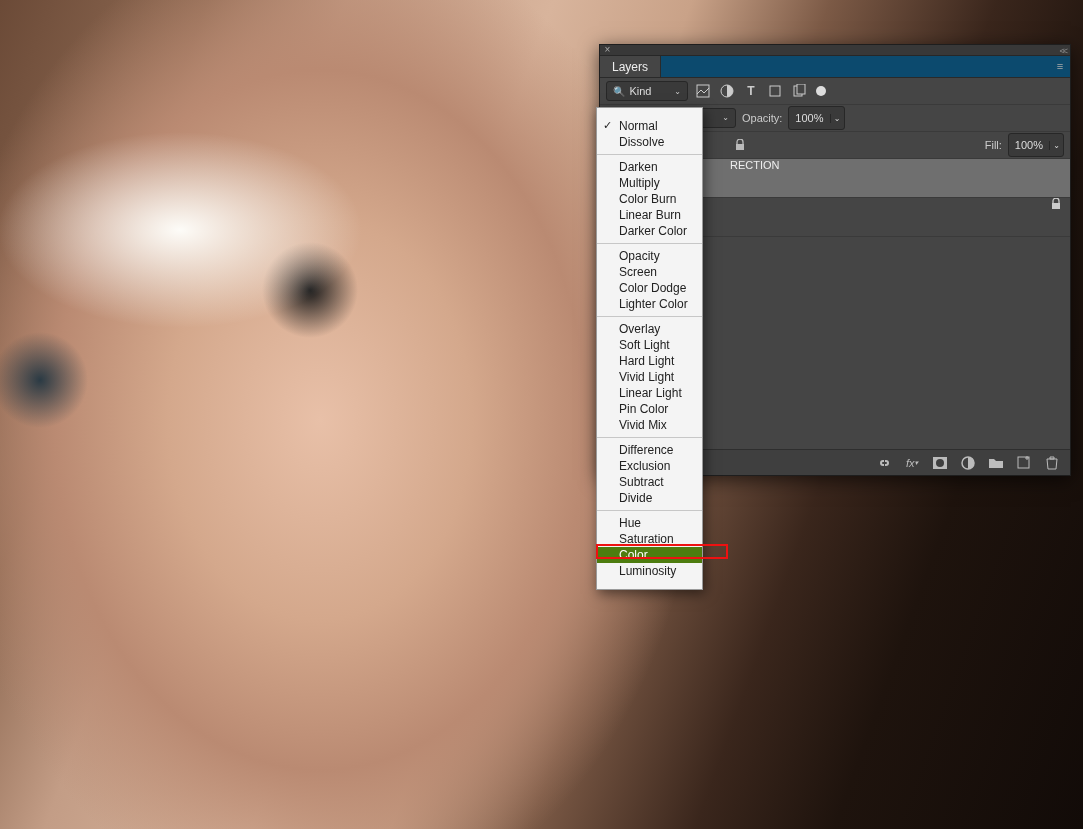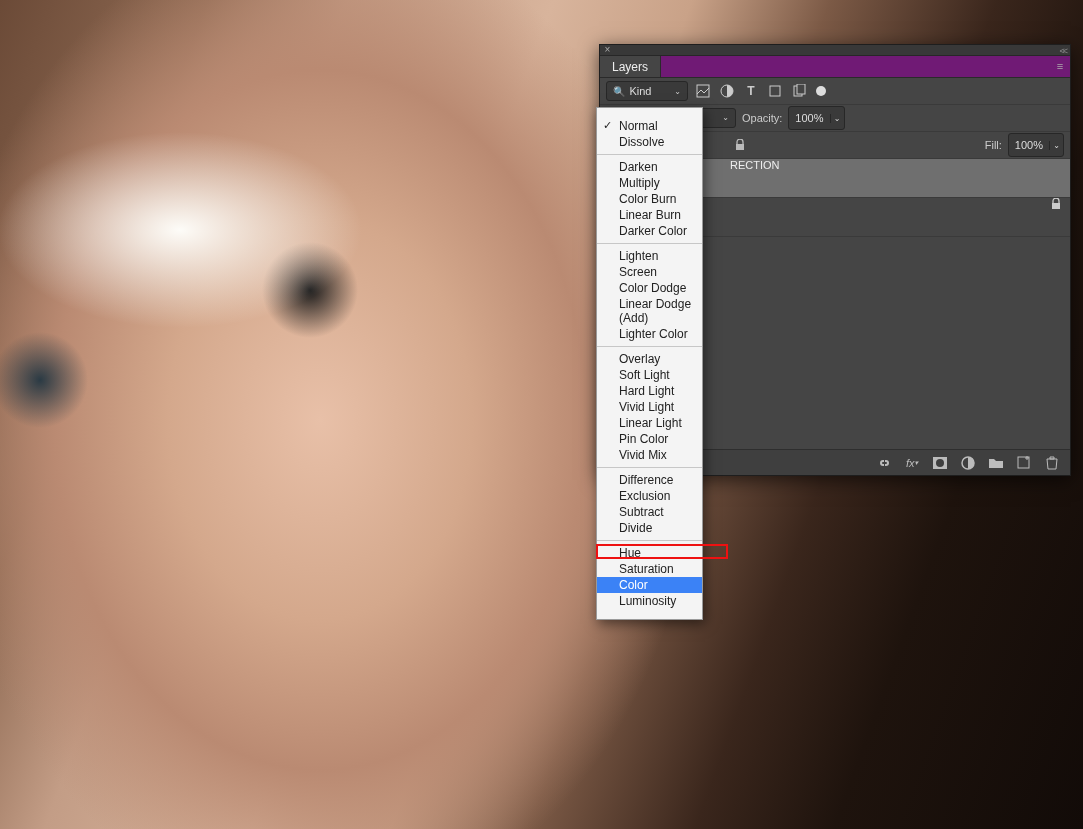--- a/index.html
+++ b/index.html
@@ -37,21 +37,21 @@
   .panel-close {
     position: absolute; left: 3px; top: 1px;
     width: 9px; height: 9px; line-height: 8px; text-align: center;
     color: #aaa; cursor: pointer; font-size: 10px;
   }
   .panel-collapse {
     position: absolute; right: 4px; top: 1px;
     color: #888; font-size: 9px; letter-spacing: -2px;
   }
   .tab-row {
-    height: 22px; background: #701a75; display: flex;
+    height: 22px; background: #0c4a6e; display: flex;
     border-bottom: 1px solid #2a2a2a;
   }
   .tab {
     padding: 4px 12px 0 12px;
     background: #454545;
     border-right: 1px solid #2a2a2a;
     font-size: 12px; color: #eee;
   }
   .tab-menu {
     margin-left: auto; width: 20px; text-align: center;
@@ -142,21 +142,21 @@
     padding: 1px 8px 1px 22px;
     line-height: 14px;
     cursor: default;
     position: relative;
   }
   .menu-item.checked::before {
     content: "✓"; position: absolute; left: 6px; top: 0;
     font-size: 11px;
   }
   .menu-item.hover {
-    background: #3b82f6; color: #fff;
+    background: #4d7c0f; color: #fff;
   }
   .menu-sep {
     height: 1px; margin: 4px 0;
     background: #c7c7c7;
   }
 
   
   .red-annot {
     position: absolute;
     border: 2px solid #e11;
@@ -295,24 +295,23 @@
 <div class="menu" id="blend-menu">
     <div class="menu-item checked">Normal</div>
     <div class="menu-item">Dissolve</div>
     <div class="menu-sep"></div>
     <div class="menu-item">Darken</div>
     <div class="menu-item">Multiply</div>
     <div class="menu-item">Color Burn</div>
     <div class="menu-item">Linear Burn</div>
     <div class="menu-item">Darker Color</div>
     <div class="menu-sep"></div>
-    <div class="menu-item">Lighten</div>
+    <div class="menu-item">Opacity</div>
     <div class="menu-item">Screen</div>
     <div class="menu-item">Color Dodge</div>
-    <div class="menu-item">Linear Dodge (Add)</div>
     <div class="menu-item">Lighter Color</div>
     <div class="menu-sep"></div>
     <div class="menu-item">Overlay</div>
     <div class="menu-item">Soft Light</div>
     <div class="menu-item">Hard Light</div>
     <div class="menu-item">Vivid Light</div>
     <div class="menu-item">Linear Light</div>
     <div class="menu-item">Pin Color</div>
     <div class="menu-item">Vivid Mix</div>
     <div class="menu-sep"></div>

